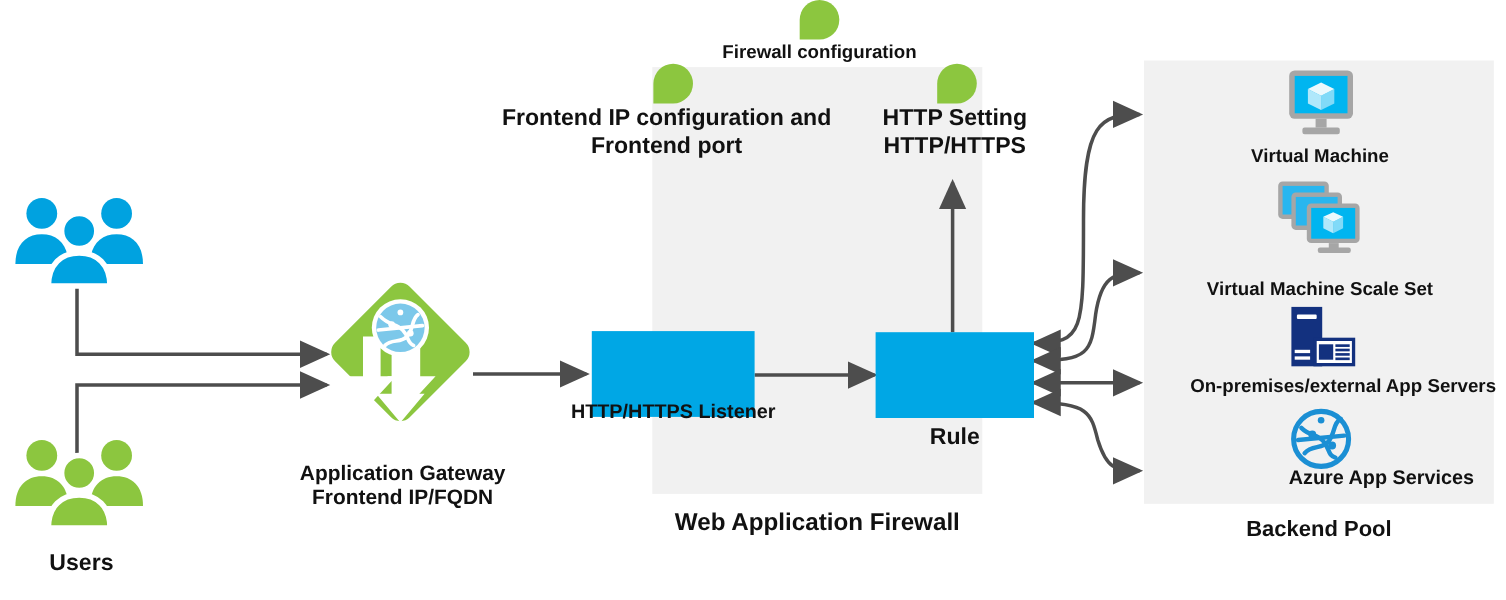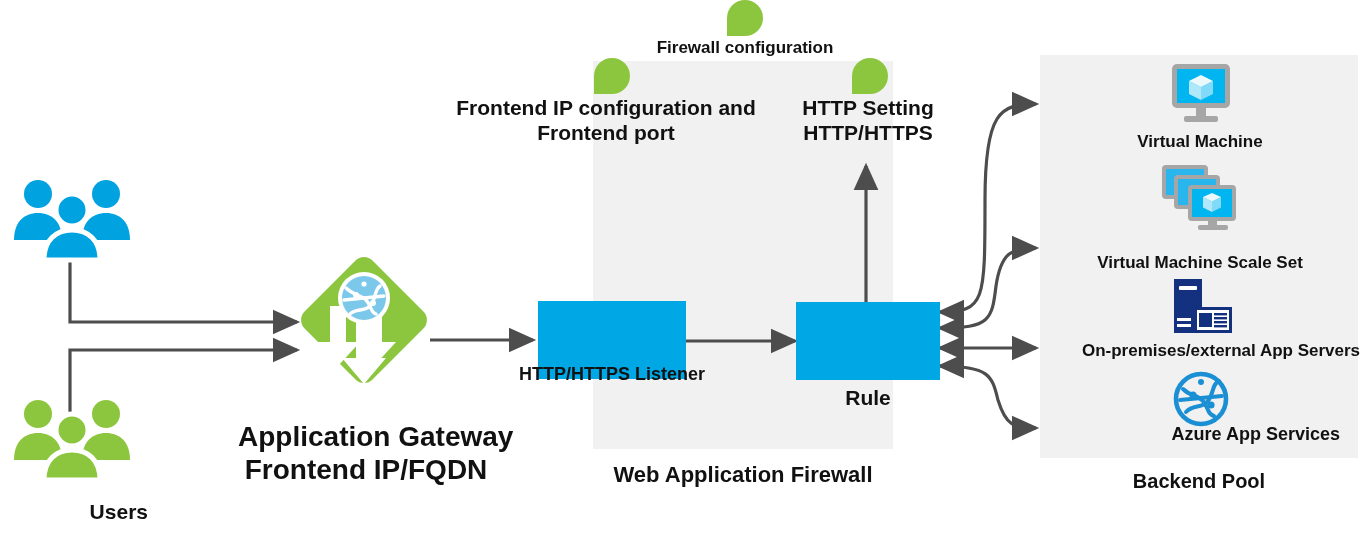--- a/index.html
+++ b/index.html
@@ -70,21 +70,21 @@
     <g fill="#8cc63f">
       <circle cx="26" cy="16" r="14"></circle>
       <path d="M2,62 C2,44 12,35 26,35 C40,35 50,44 50,62 Z"></path>
       <circle cx="94" cy="16" r="14"></circle>
       <path d="M70,62 C70,44 80,35 94,35 C108,35 118,44 118,62 Z"></path>
       <circle cx="60" cy="32" r="16" stroke="#ffffff" stroke-width="5"></circle>
       <path d="M32,82 C32,62 44,52 60,52 C76,52 88,62 88,82 Z" stroke="#ffffff" stroke-width="5"></path>
     </g>
   </svg>
 
-  <div class="lbl" style="left:0px;top:500px;width:148px;font-size:21px;text-align:right;">Users</div>
+  <div class="lbl" style="left:0px;top:500px;width:148px;font-size:21px;">Users</div>
 
   <svg class="abs" style="left:294px;top:250px;width:140px;height:180px;" viewBox="0 0 140 180">
     <rect x="22" y="22" width="96" height="96" rx="12" fill="#8cc63f" transform="rotate(45 70 70)"></rect>
     <g fill="#ffffff">
       <path d="M44,60 L44,96 L30,96 L52,120 L74,96 L60,96 L60,60 Z" transform="translate(-8,-4)"></path>
       <path d="M96,60 L96,96 L110,96 L88,120 L66,96 L80,96 L80,60 Z" transform="translate(-8,-4)"></path>
       <path d="M62,62 L62,108 L48,108 L70,134 L92,108 L78,108 L78,62 Z"></path>
     </g>
     <circle cx="70" cy="48" r="26" fill="#ffffff"></circle>
     <circle cx="70" cy="48" r="22" fill="#7cc8ea"></circle>
@@ -93,21 +93,21 @@
       <path d="M56,64 C62,58 70,62 76,56 C82,50 80,40 86,36"></path>
       <path d="M50,50 L90,46"></path>
     </g>
     <g fill="#ffffff">
       <circle cx="62" cy="45" r="3"></circle>
         <circle cx="79" cy="53" r="3"></circle>
       <circle cx="70" cy="34" r="2.6"></circle>
     </g>
   </svg>
 
-  <div class="lbl" style="left:238px;top:420px;width:256px;font-size:28px;"><span>Application Gateway</span><br><span>Frontend IP/FQDN</span></div>
+  <div class="lbl" style="left:238px;top:420px;width:256px;font-size:19px;"><span>Application Gateway</span><br><span>Frontend IP/FQDN</span></div>
 
   <div class="pin" style="left:727px;top:0px;width:36px;height:36px;"></div>
   <div class="lbl" style="left:591px;top:38px;width:308px;font-size:17px;">Firewall configuration</div>
 
   <div class="pin" style="left:594px;top:58px;width:36px;height:36px;"></div>
   <div class="lbl" style="left:436px;top:96px;width:340px;font-size:21px;">Frontend IP configuration and
 Frontend port</div>
 
   <div class="pin" style="left:852px;top:58px;width:36px;height:36px;"></div>
   <div class="lbl" style="left:778px;top:96px;width:180px;font-size:21px;">HTTP Setting

